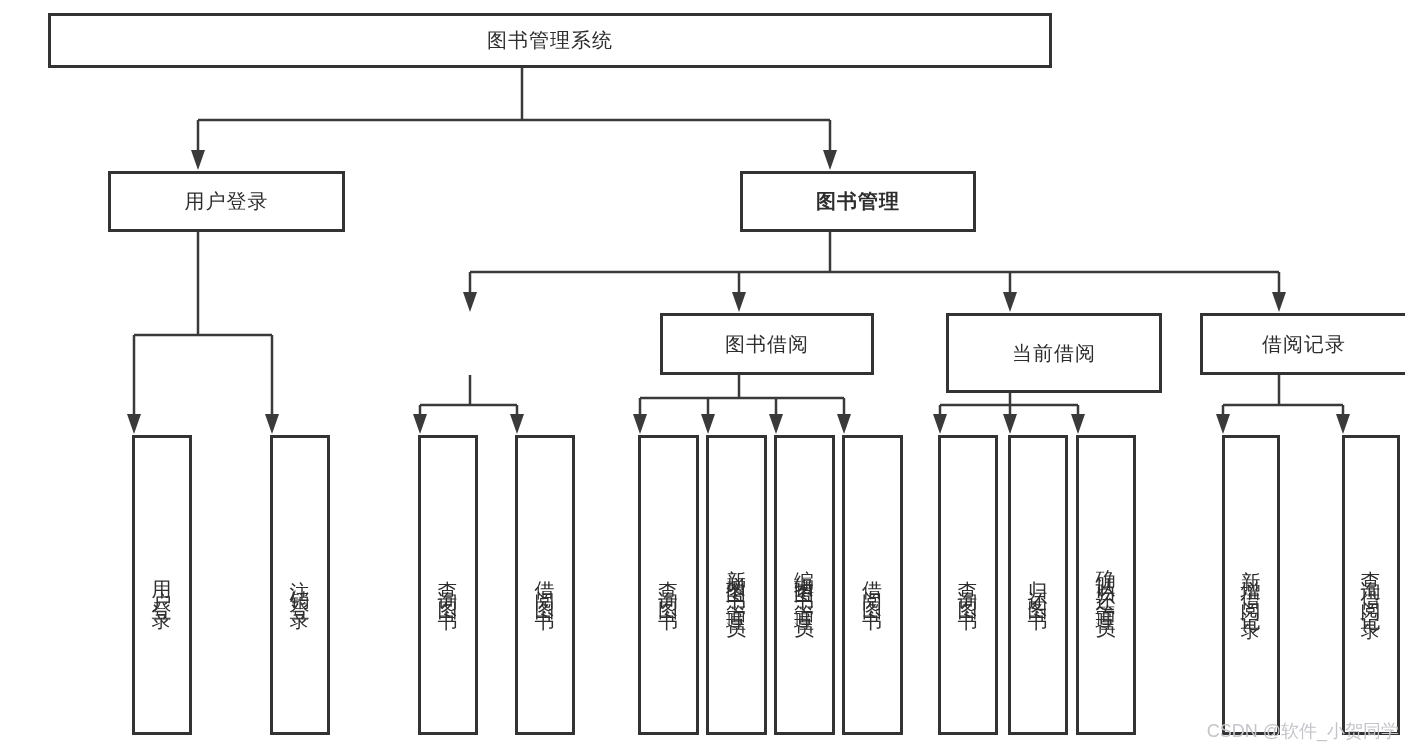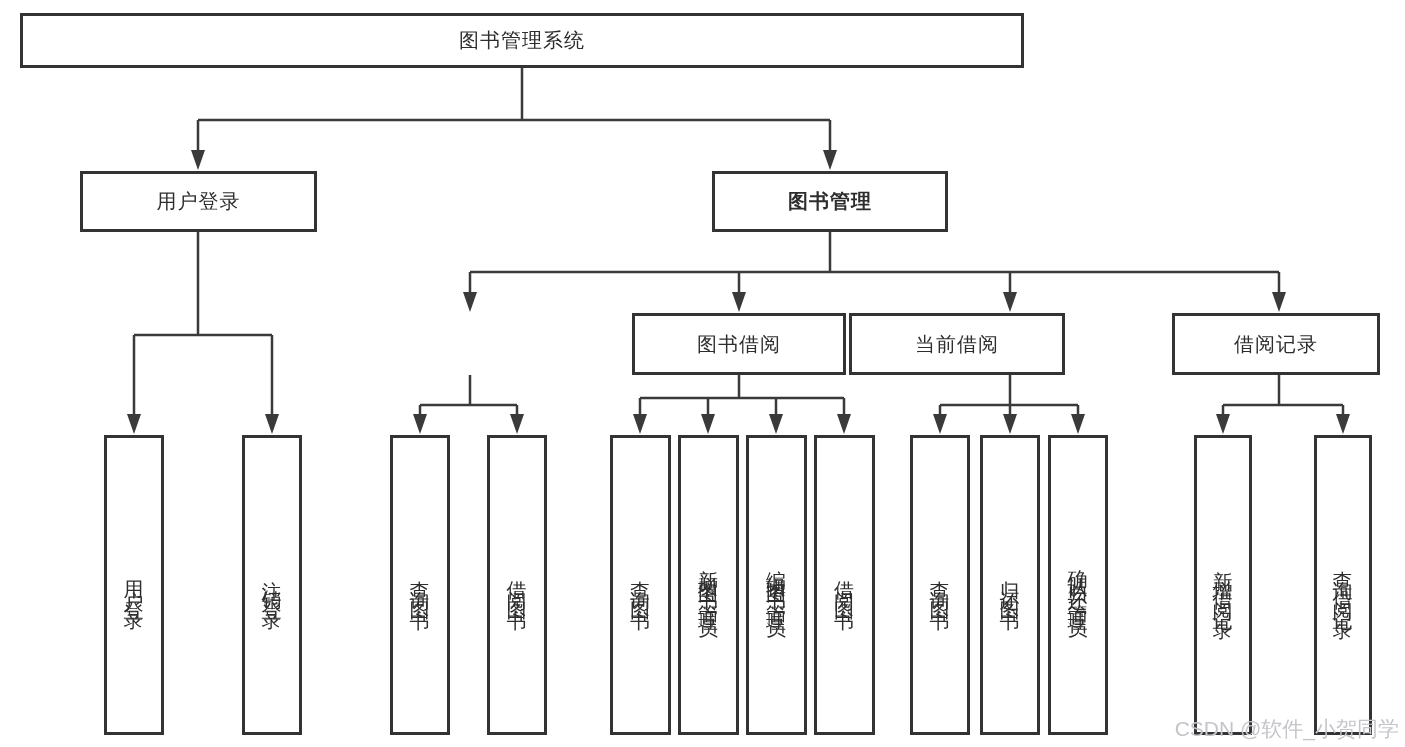--- a/index.html
+++ b/index.html
@@ -14,34 +14,35 @@
   .node {
     position:absolute;
     box-sizing:border-box;
     border:3px solid #333333;
     background:#ffffff;
     display:flex;
     align-items:center;
     justify-content:center;
     color:#2d2d2d;
     text-align:center;
+    margin-left:28px;
   }
   .h-node { font-size:20px; letter-spacing:1px; }
   .v-node {
     writing-mode:vertical-rl;
     text-orientation:mixed;
     font-size:20px;
     letter-spacing:10px;
     line-height:1;
   }
   .v-node.long { letter-spacing:7px; }
   .watermark {
     position:absolute;
     right:6px; bottom:4px;
-    font-size:21px;
+    font-size:18px;
     color:#c4c4ca;
     letter-spacing:0px;
     white-space:nowrap;
   }
 </style>
 </head>
 <body>
 
 <div class="canvas">
 
@@ -69,21 +70,21 @@
 
   <div class="node h-node" style="left:20px; top:13px; width:1004px; height:55px;">图书管理系统</div>
 
   <div class="node h-node" style="left:80px; top:171px; width:237px; height:61px;">用户登录</div>
 
   <div class="node h-node" style="left:712px; top:171px; width:236px; height:61px;font-weight:bold;">图书管理</div>
 
 
   <div class="node h-node" style="left:632px; top:313px; width:214px; height:62px;text-align:center;">图书借阅</div>
 
-  <div class="node h-node" style="left:849px; top:313px; width:216px; height:62px;">当前借阅</div>
+  <div class="node h-node" style="left:918px; top:313px; width:216px; height:80px;">当前借阅</div>
 
   <div class="node h-node" style="left:1172px; top:313px; width:208px; height:62px;">借阅记录</div>
 
   <div class="node v-node" style="left:104px; top:435px; width:60px; height:300px;">用户登录</div>
 
   <div class="node v-node" style="left:242px; top:435px; width:60px; height:300px;">注销登录</div>
 
   <div class="node v-node" style="left:390px; top:435px; width:60px; height:300px;">查询图书</div>
 
   <div class="node v-node" style="left:487px; top:435px; width:60px; height:300px;">借阅图书</div>

